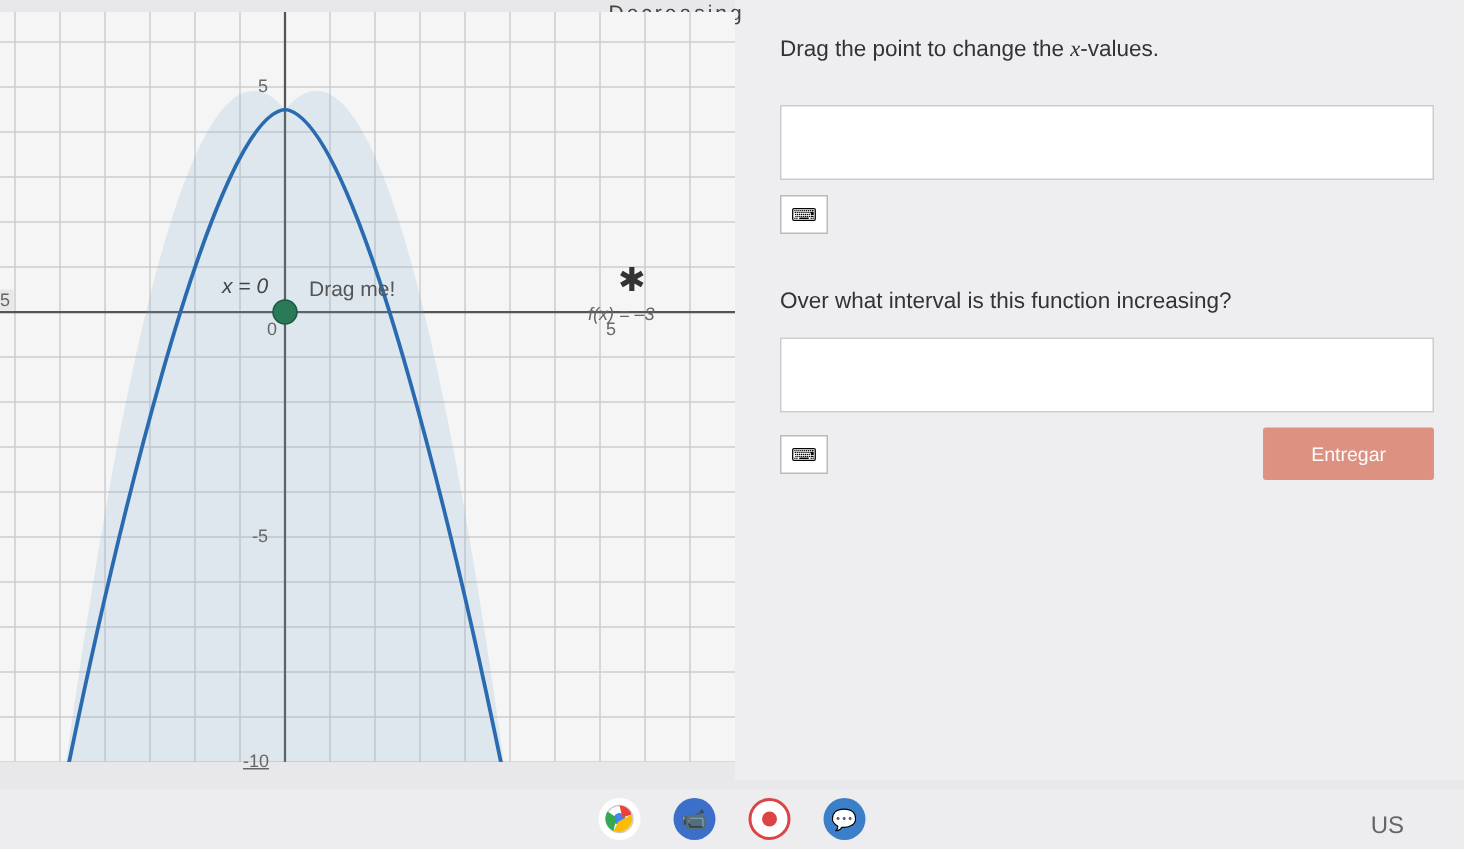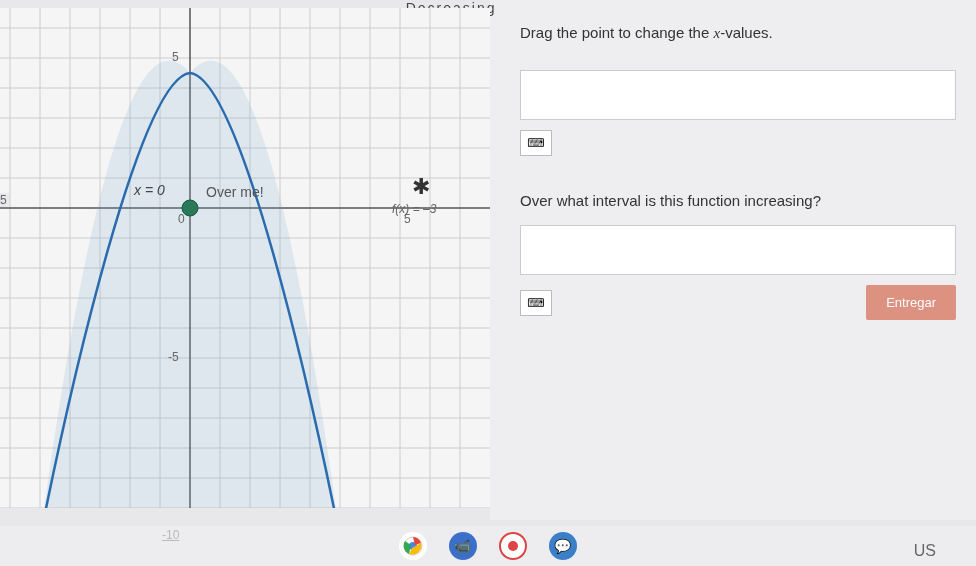--- a/index.html
+++ b/index.html
@@ -103,21 +103,21 @@
       display: flex;
       align-items: center;
       justify-content: center;
       font-size: 12px;
       cursor: pointer;
     }
     .submit-btn {
       background: #d9816e;
       color: #fff;
       border: none;
-      padding: 10px 20px;
+      padding: 10px 32px;
       font-size: 13px;
       cursor: pointer;
       border-radius: 2px;
       opacity: 0.85;
     }
     .taskbar {
       position: absolute;
       bottom: 0;
       left: 0;
       right: 0;
@@ -213,26 +213,26 @@
                Q 265 -25 340 530" fill="rgba(120,170,210,0.18)" stroke="none"></path>
       <path d="M 40 530 
                C 70 380, 140 70, 190 65
                C 240 70, 310 380, 340 530" fill="none" stroke="#2a6bb0" stroke-width="2.5"></path>
 
       <circle cx="190" cy="200" r="8" fill="#2a7a5a" stroke="#185a40" stroke-width="1"></circle>
     </svg>
 
     <div class="axis-label" style="left:172px; top:42px;">5</div>
     <div class="axis-label" style="left:168px; top:342px;">-5</div>
-    <div class="axis-label" style="left:162px; top:520px;text-decoration:underline;">-10</div>
+    <div class="axis-label" style="left:162px; top:492px;text-decoration:underline;">-10</div>
     <div class="axis-label" style="left:178px; top:204px;">0</div>
     <div class="axis-label" style="left:404px; top:204px;">5</div>
 
-    <div class="point-label" style="left:134px; top:174px;">x = 0</div>
-    <div class="drag-label" style="left:206px; top:176px;">Over me!</div>
+    <div class="point-label" style="left:148px; top:174px;">x = 0</div>
+    <div class="drag-label" style="left:206px; top:176px;">Drag me!</div>
     <div class="asterisk" style="left:412px; top:166px;">✱</div>
     <div class="fx-label" style="left:392px; top:194px;">f(x) = –3</div>
   </div>
 
   <div class="right-panel">
     <p class="instruction">
       <span>Drag the point to change the </span><span class="x-var">x</span><span>-values.</span>
     </p>
 
     <div class="answer-box"></div>

